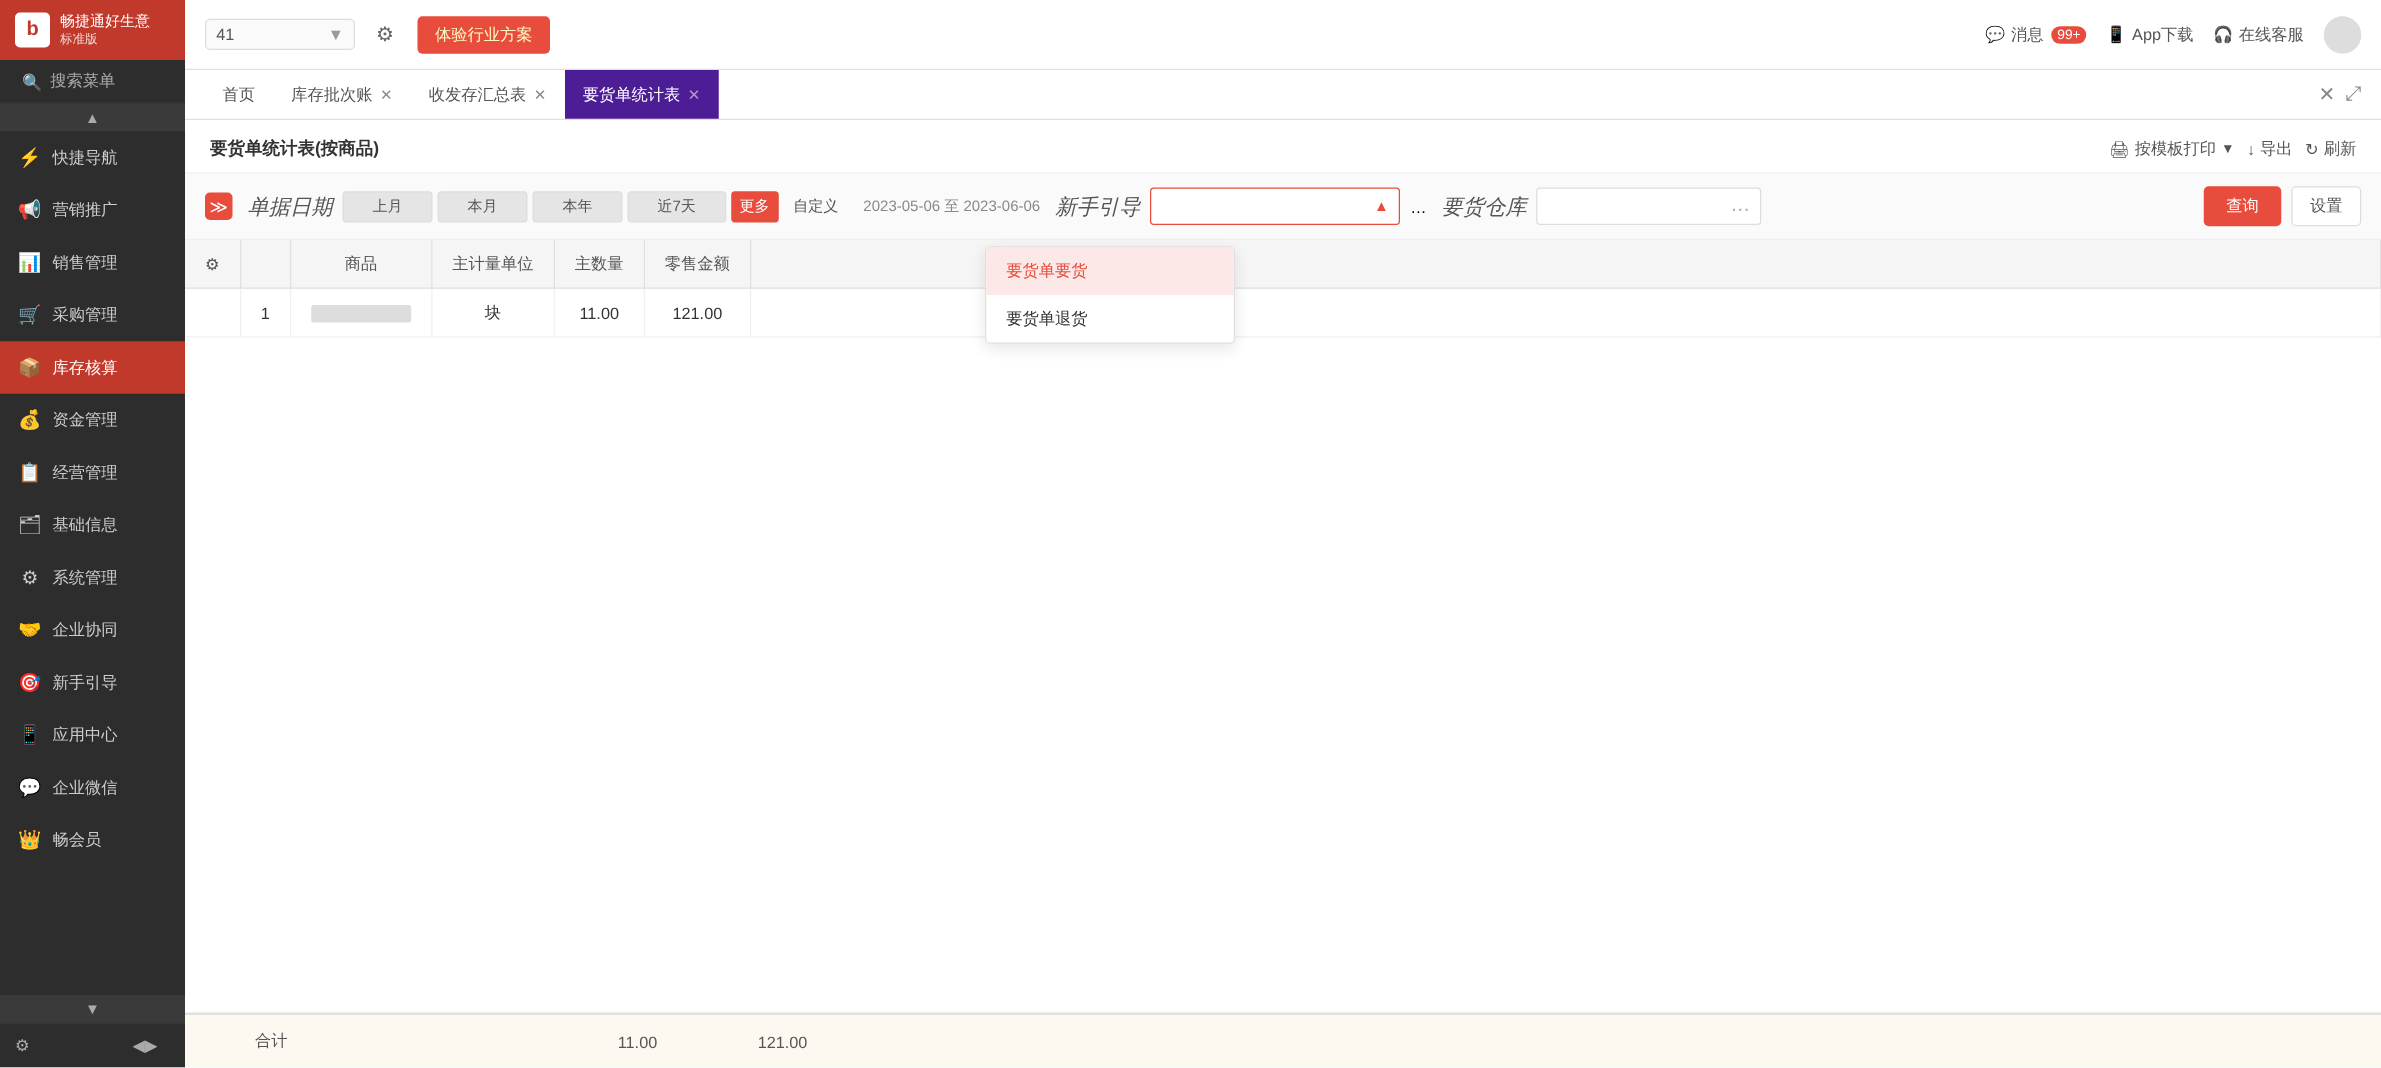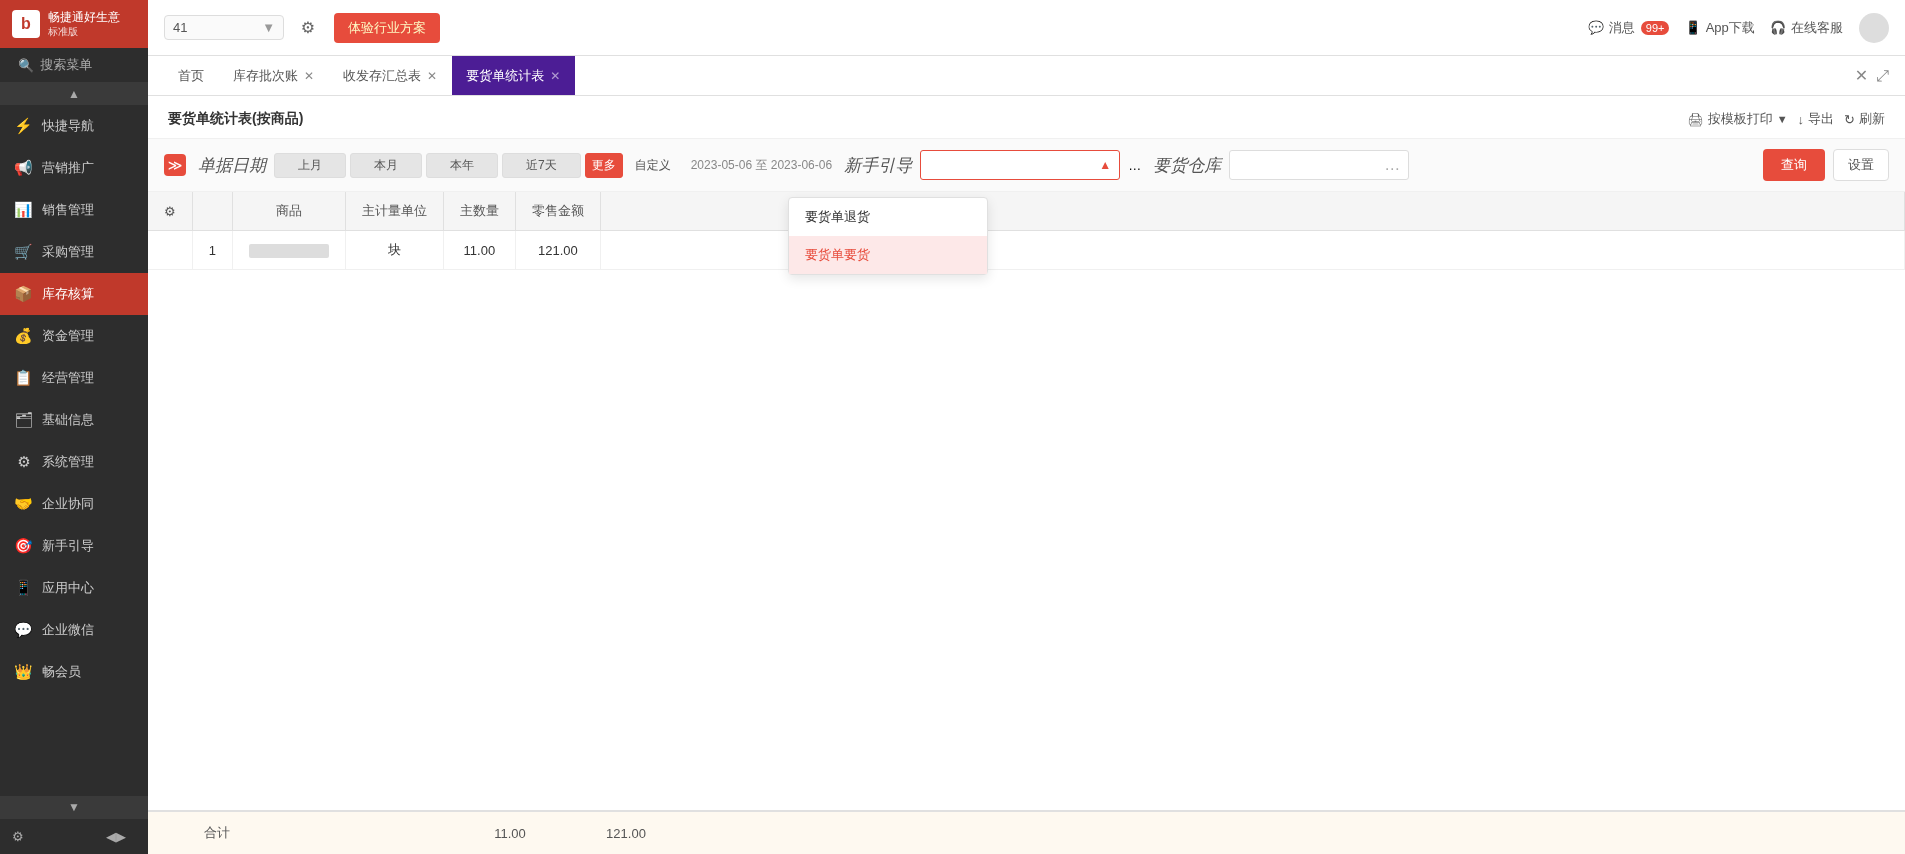--- a/index.html
+++ b/index.html
@@ -635,22 +635,22 @@
           <span style="color:#aaa;font-size:16px;">…</span>
         </div>
       </div>
 
       <div class="filter-actions">
         <button class="btn-query">查询</button>
         <button class="btn-settings">设置</button>
       </div>
 
       <div class="dropdown-overlay">
+        <div class="dropdown-item selected">要货单要货</div>
         <div class="dropdown-item">要货单退货</div>
-        <div class="dropdown-item selected">要货单要货</div>
       </div>
     </div>
 
     <div class="table-area">
       <table class="data-table">
         <thead>
           <tr>
             <th class="settings-col">
               <span>⚙</span>
             </th>

